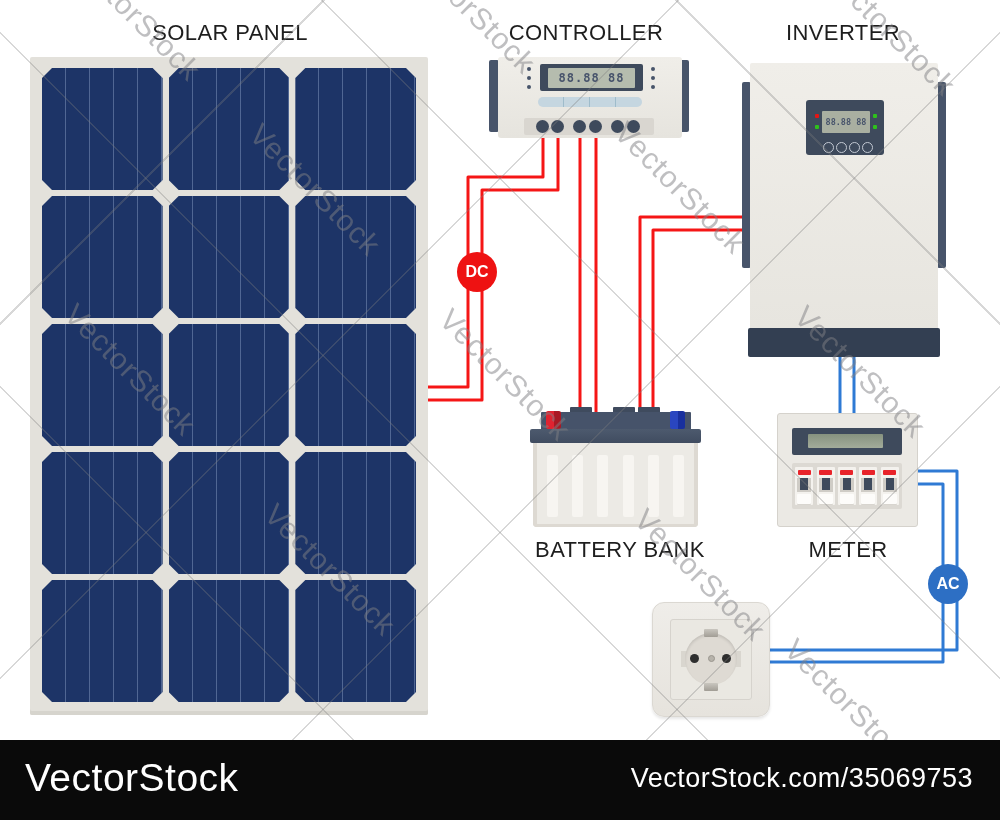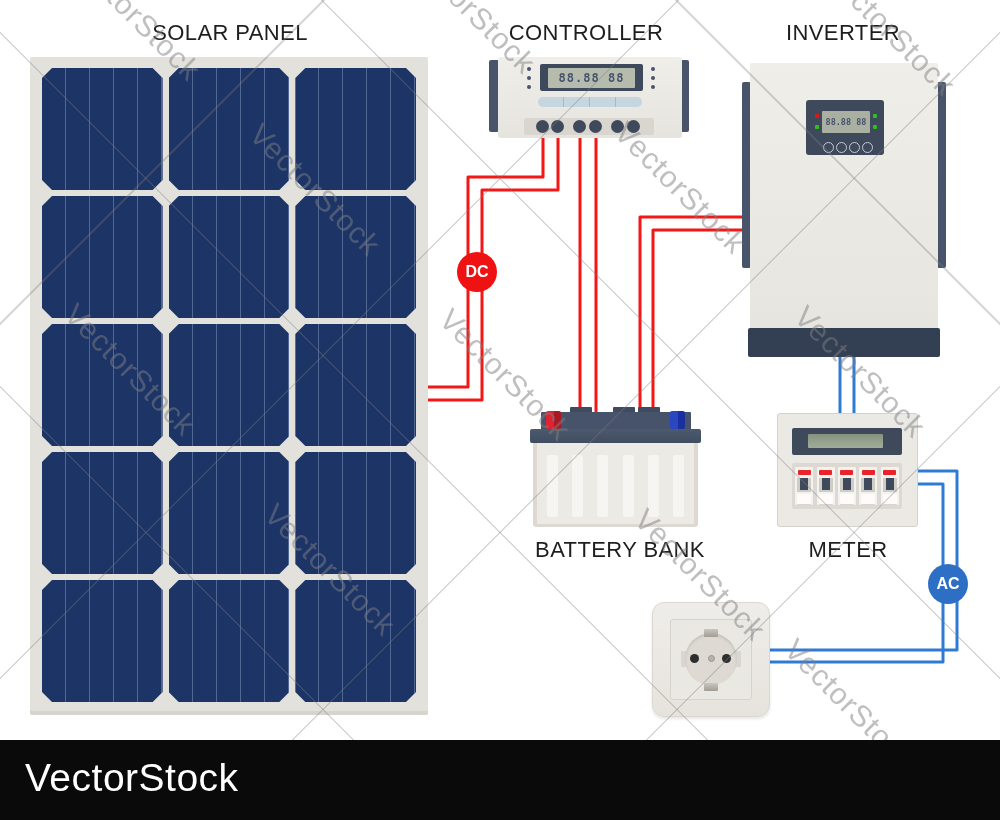--- a/index.html
+++ b/index.html
@@ -227,15 +227,16 @@
     <span class="wm" style="left:130px;top:370px;">VectorStock</span>
     <span class="wm" style="left:505px;top:375px;">VectorStock</span>
     <span class="wm" style="left:860px;top:372px;">VectorStock</span>
     <span class="wm" style="left:330px;top:570px;">VectorStock</span>
     <span class="wm" style="left:700px;top:575px;">VectorStock</span>
     <span class="wm" style="left:850px;top:705px;">VectorStock</span>
   </div>
 
   <div id="footer">
     <span id="footer-brand">VectorStock</span>
+    <span id="footer-ref">VectorStock.com/35069753</span>
   </div>
 
 </div>
 
 </body></html>

